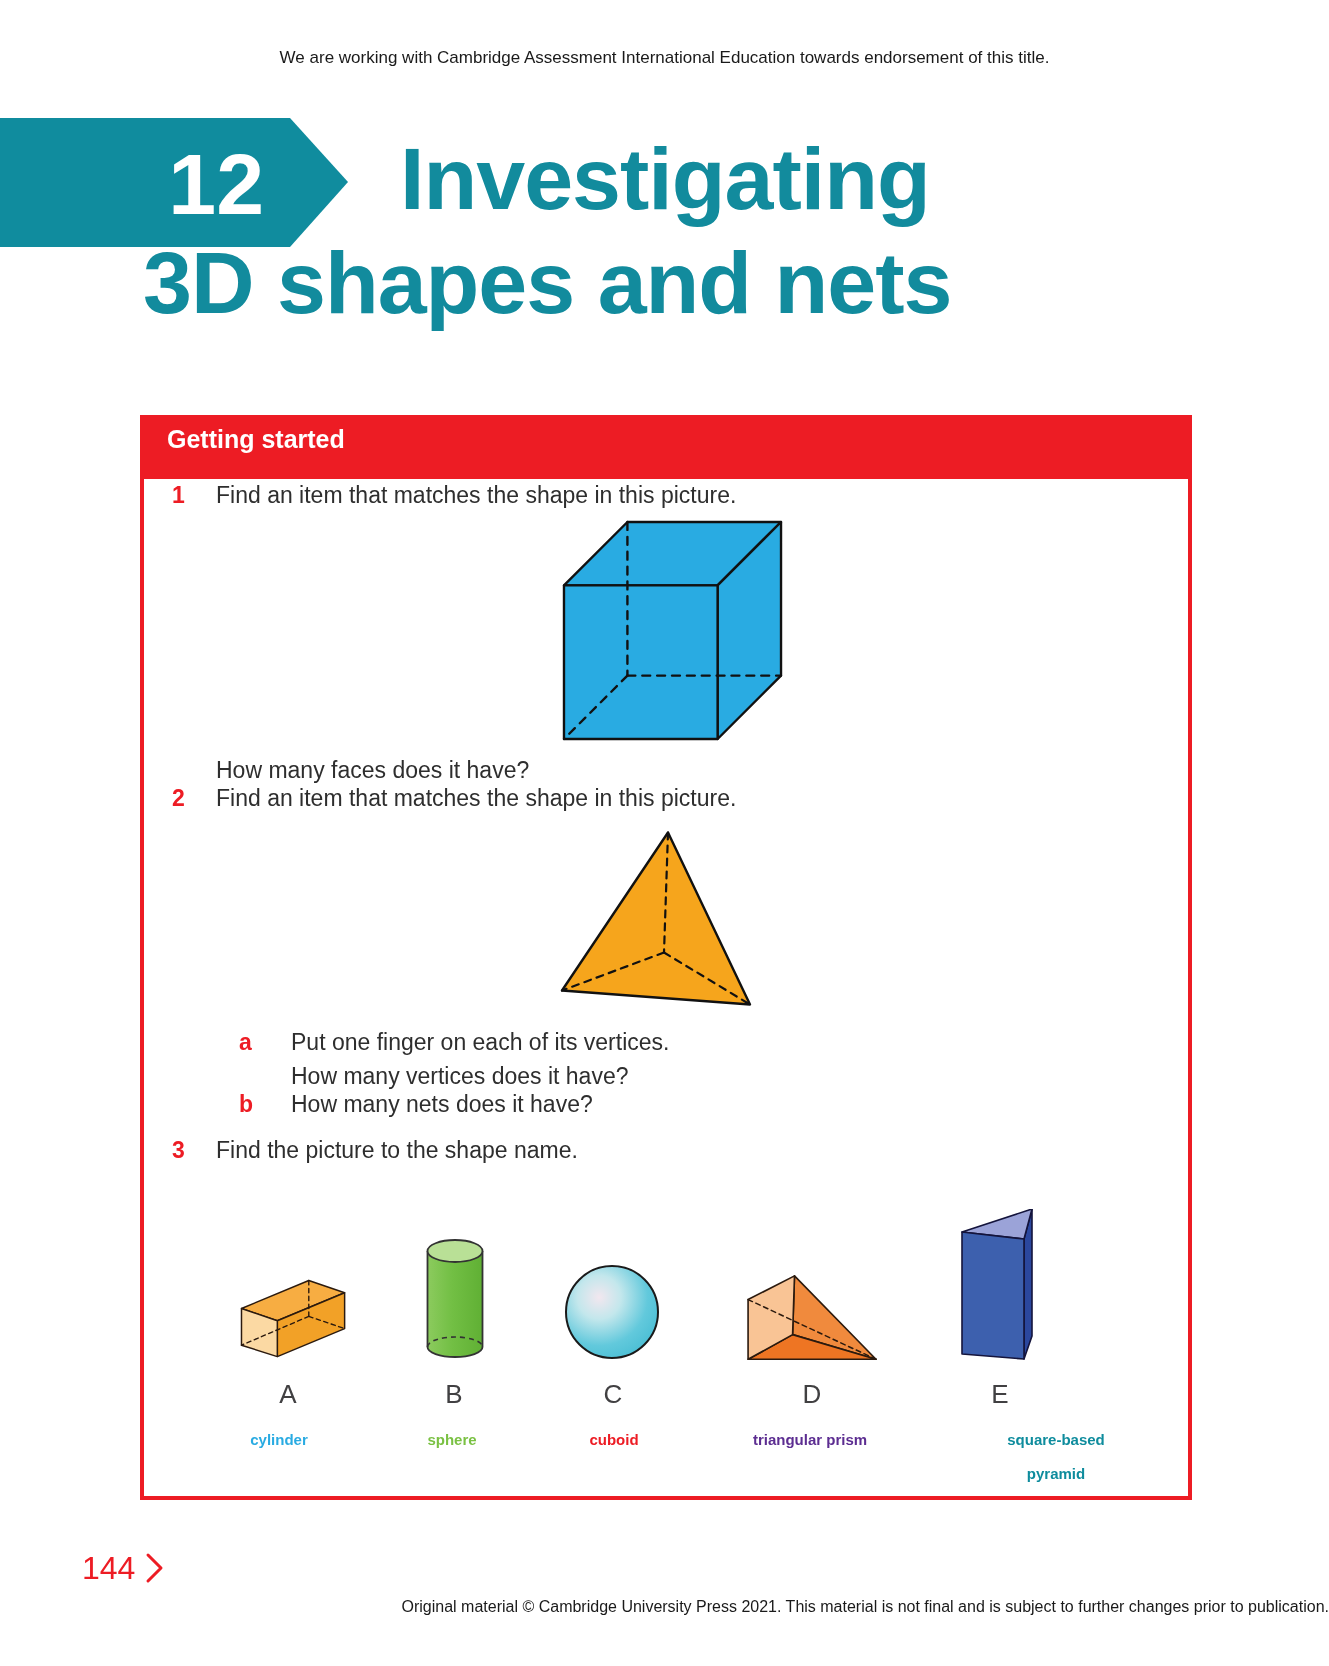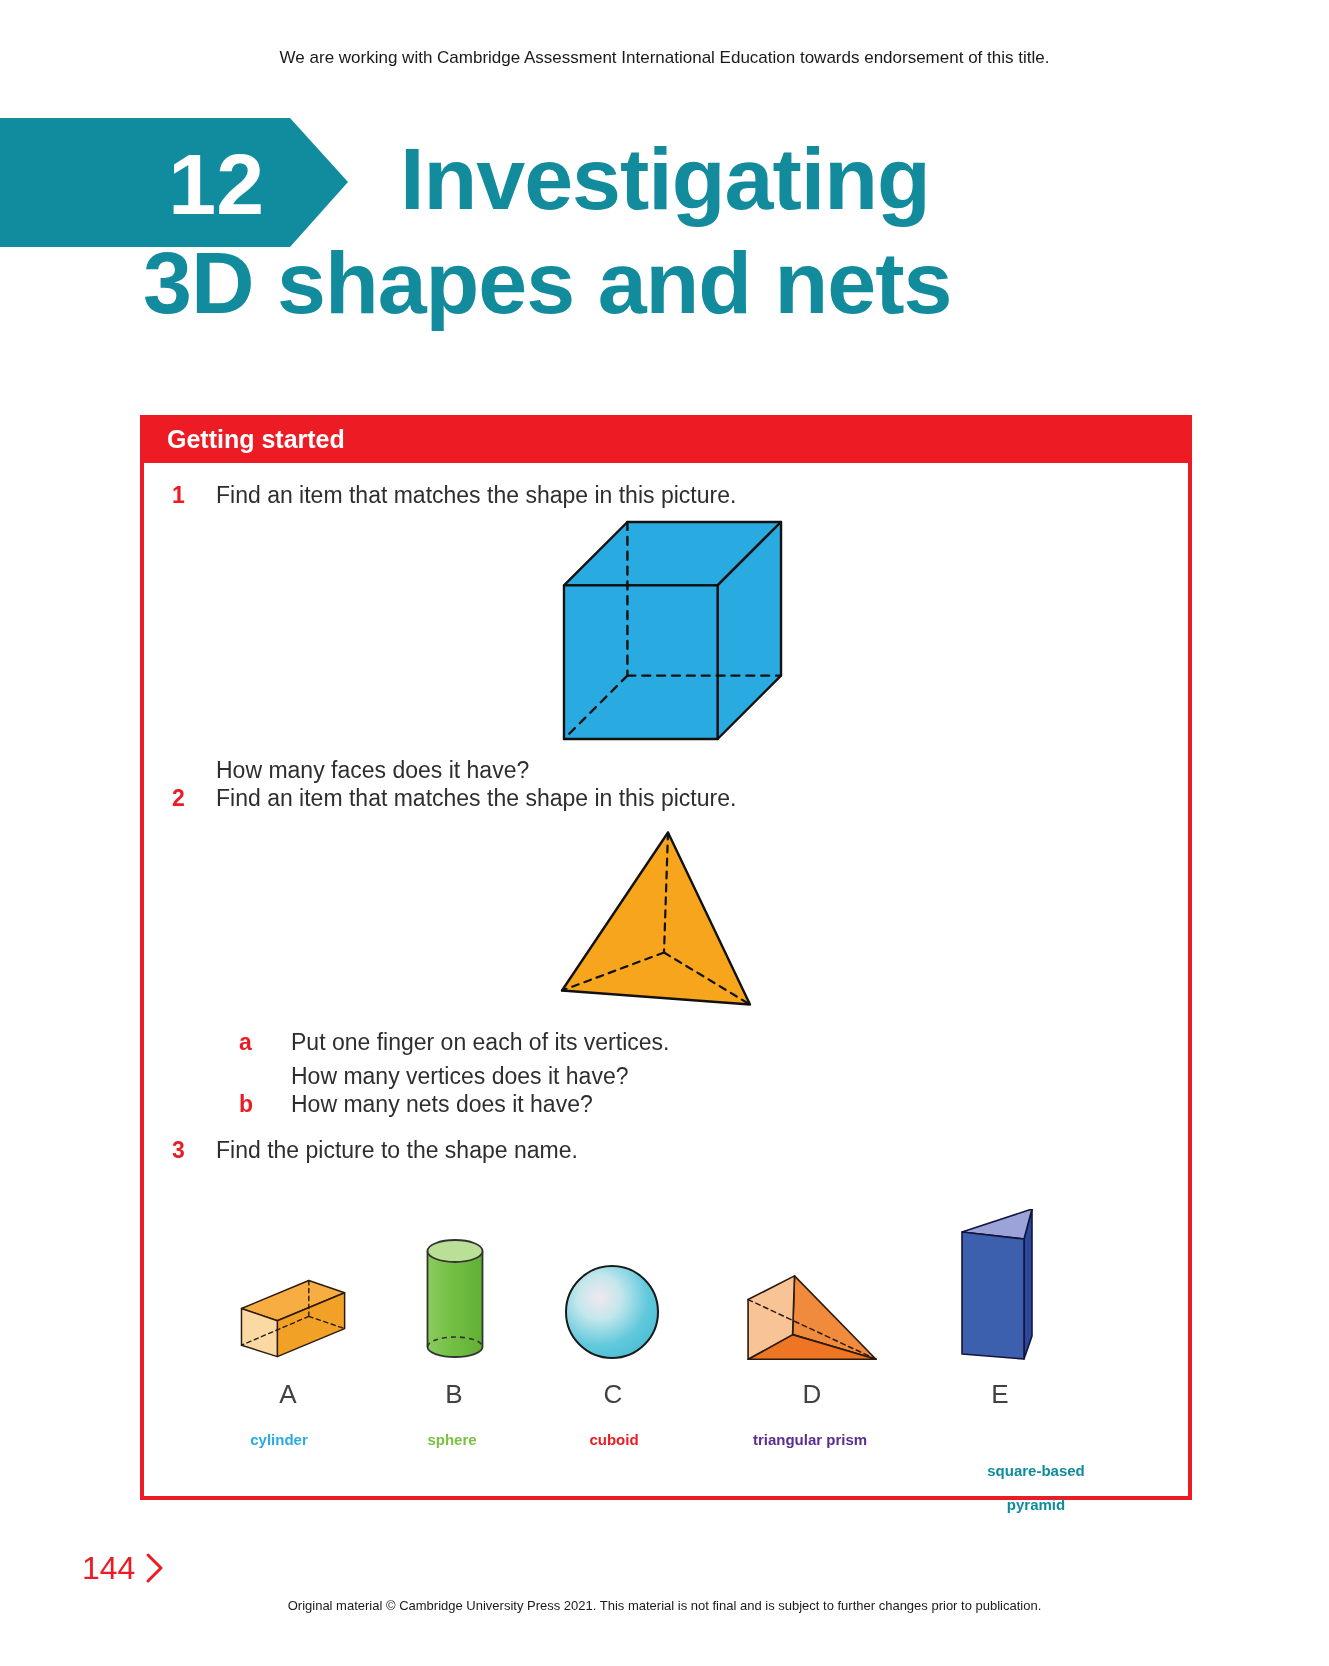--- a/index.html
+++ b/index.html
@@ -15,21 +15,21 @@
   .chapter-number { position:absolute; left:146px; top:124px; width:118px; height:122px;
     line-height:120px; text-align:right; color:#ffffff; font-size:86px; font-weight:bold; }
 
   .title-line1 { position:absolute; left:400px; top:128px; font-size:88px; font-weight:bold;
     color:#128b9d; letter-spacing:-1px; }
   .title-line2 { position:absolute; left:143px; top:232px; font-size:88px; font-weight:bold;
     color:#128b9d; letter-spacing:-1px; }
 
   .gs-box { position:absolute; left:140px; top:415px; width:1052px; height:1085px;
     background:#ffffff; border:4px solid #ed1c24; }
-  .gs-header { position:absolute; left:-4px; top:-4px; width:1052px; height:48px;
+  .gs-header { position:absolute; left:-4px; top:-4px; width:1052px; height:64px;
     background:#ed1c24; color:#ffffff; font-weight:bold; font-size:25px;
     line-height:48px; padding-left:27px; }
 
   .q-num { position:absolute; color:#ed1c24; font-weight:bold; font-size:23px; }
   .q-text { position:absolute; color:#2e2e2e; font-size:23px; }
   .q-letter { position:absolute; color:#ed1c24; font-weight:bold; font-size:23px; }
 
   .shape-img { position:absolute; }
 
   .letter-label { position:absolute; width:60px; text-align:center; color:#414042;
@@ -38,22 +38,22 @@
     line-height:34px; }
   .c-cyan   { color:#29abe2; }
   .c-green  { color:#7ac143; }
   .c-red    { color:#ed1c24; }
   .c-purple { color:#5c2d91; }
   .c-teal   { color:#0e8c9d; }
 
   .page-number { position:absolute; left:82px; top:1550px; color:#ed1c24;
     font-size:32px; }
   .page-chevron { position:absolute; left:140px; top:1552px; }
-  .copyright { position:absolute; top:1598px; left:0; width:100%; text-align:center;
-    font-size:13px; color:#1a1a1a; }
+  .copyright { position:absolute; top:1598px; left:0; width:100%; text-align:right;
+    font-size:16px; color:#1a1a1a; }
 </style>
 </head>
 <body>
 
 <div class="page">
 
   <div class="disclaimer">We are working with Cambridge Assessment International Education towards endorsement of this title.</div>
 
   <div class="chapter-banner"></div>
   <div class="chapter-number">12</div>
@@ -162,21 +162,21 @@
     <div class="letter-label" style="left:114px; top:960px;">A</div>
     <div class="letter-label" style="left:280px; top:960px;">B</div>
     <div class="letter-label" style="left:439px; top:960px;">C</div>
     <div class="letter-label" style="left:638px; top:960px;">D</div>
     <div class="letter-label" style="left:826px; top:960px;">E</div>
 
     <div class="name-label c-cyan" style="left:55px;  top:1004px; width:160px;">cylinder</div>
     <div class="name-label c-green" style="left:228px; top:1004px; width:160px;">sphere</div>
     <div class="name-label c-red" style="left:390px; top:1004px; width:160px;">cuboid</div>
     <div class="name-label c-purple" style="left:536px; top:1004px; width:260px;">triangular prism</div>
-    <div class="name-label c-teal" style="left:752px; top:1004px; width:280px;margin-top:31px;">
+    <div class="name-label c-teal" style="left:772px; top:1004px; width:280px;">
       <div>square-based</div>
       <div>pyramid</div>
     </div>
   </div>
 
   <div class="page-number">144</div>
   <svg class="page-chevron" width="28" height="32" viewBox="0 0 28 32">
     <polyline points="8,3 21,16 8,29" fill="none" stroke="#ed1c24" stroke-width="3" stroke-linecap="round" stroke-linejoin="round"></polyline>
   </svg>
 

